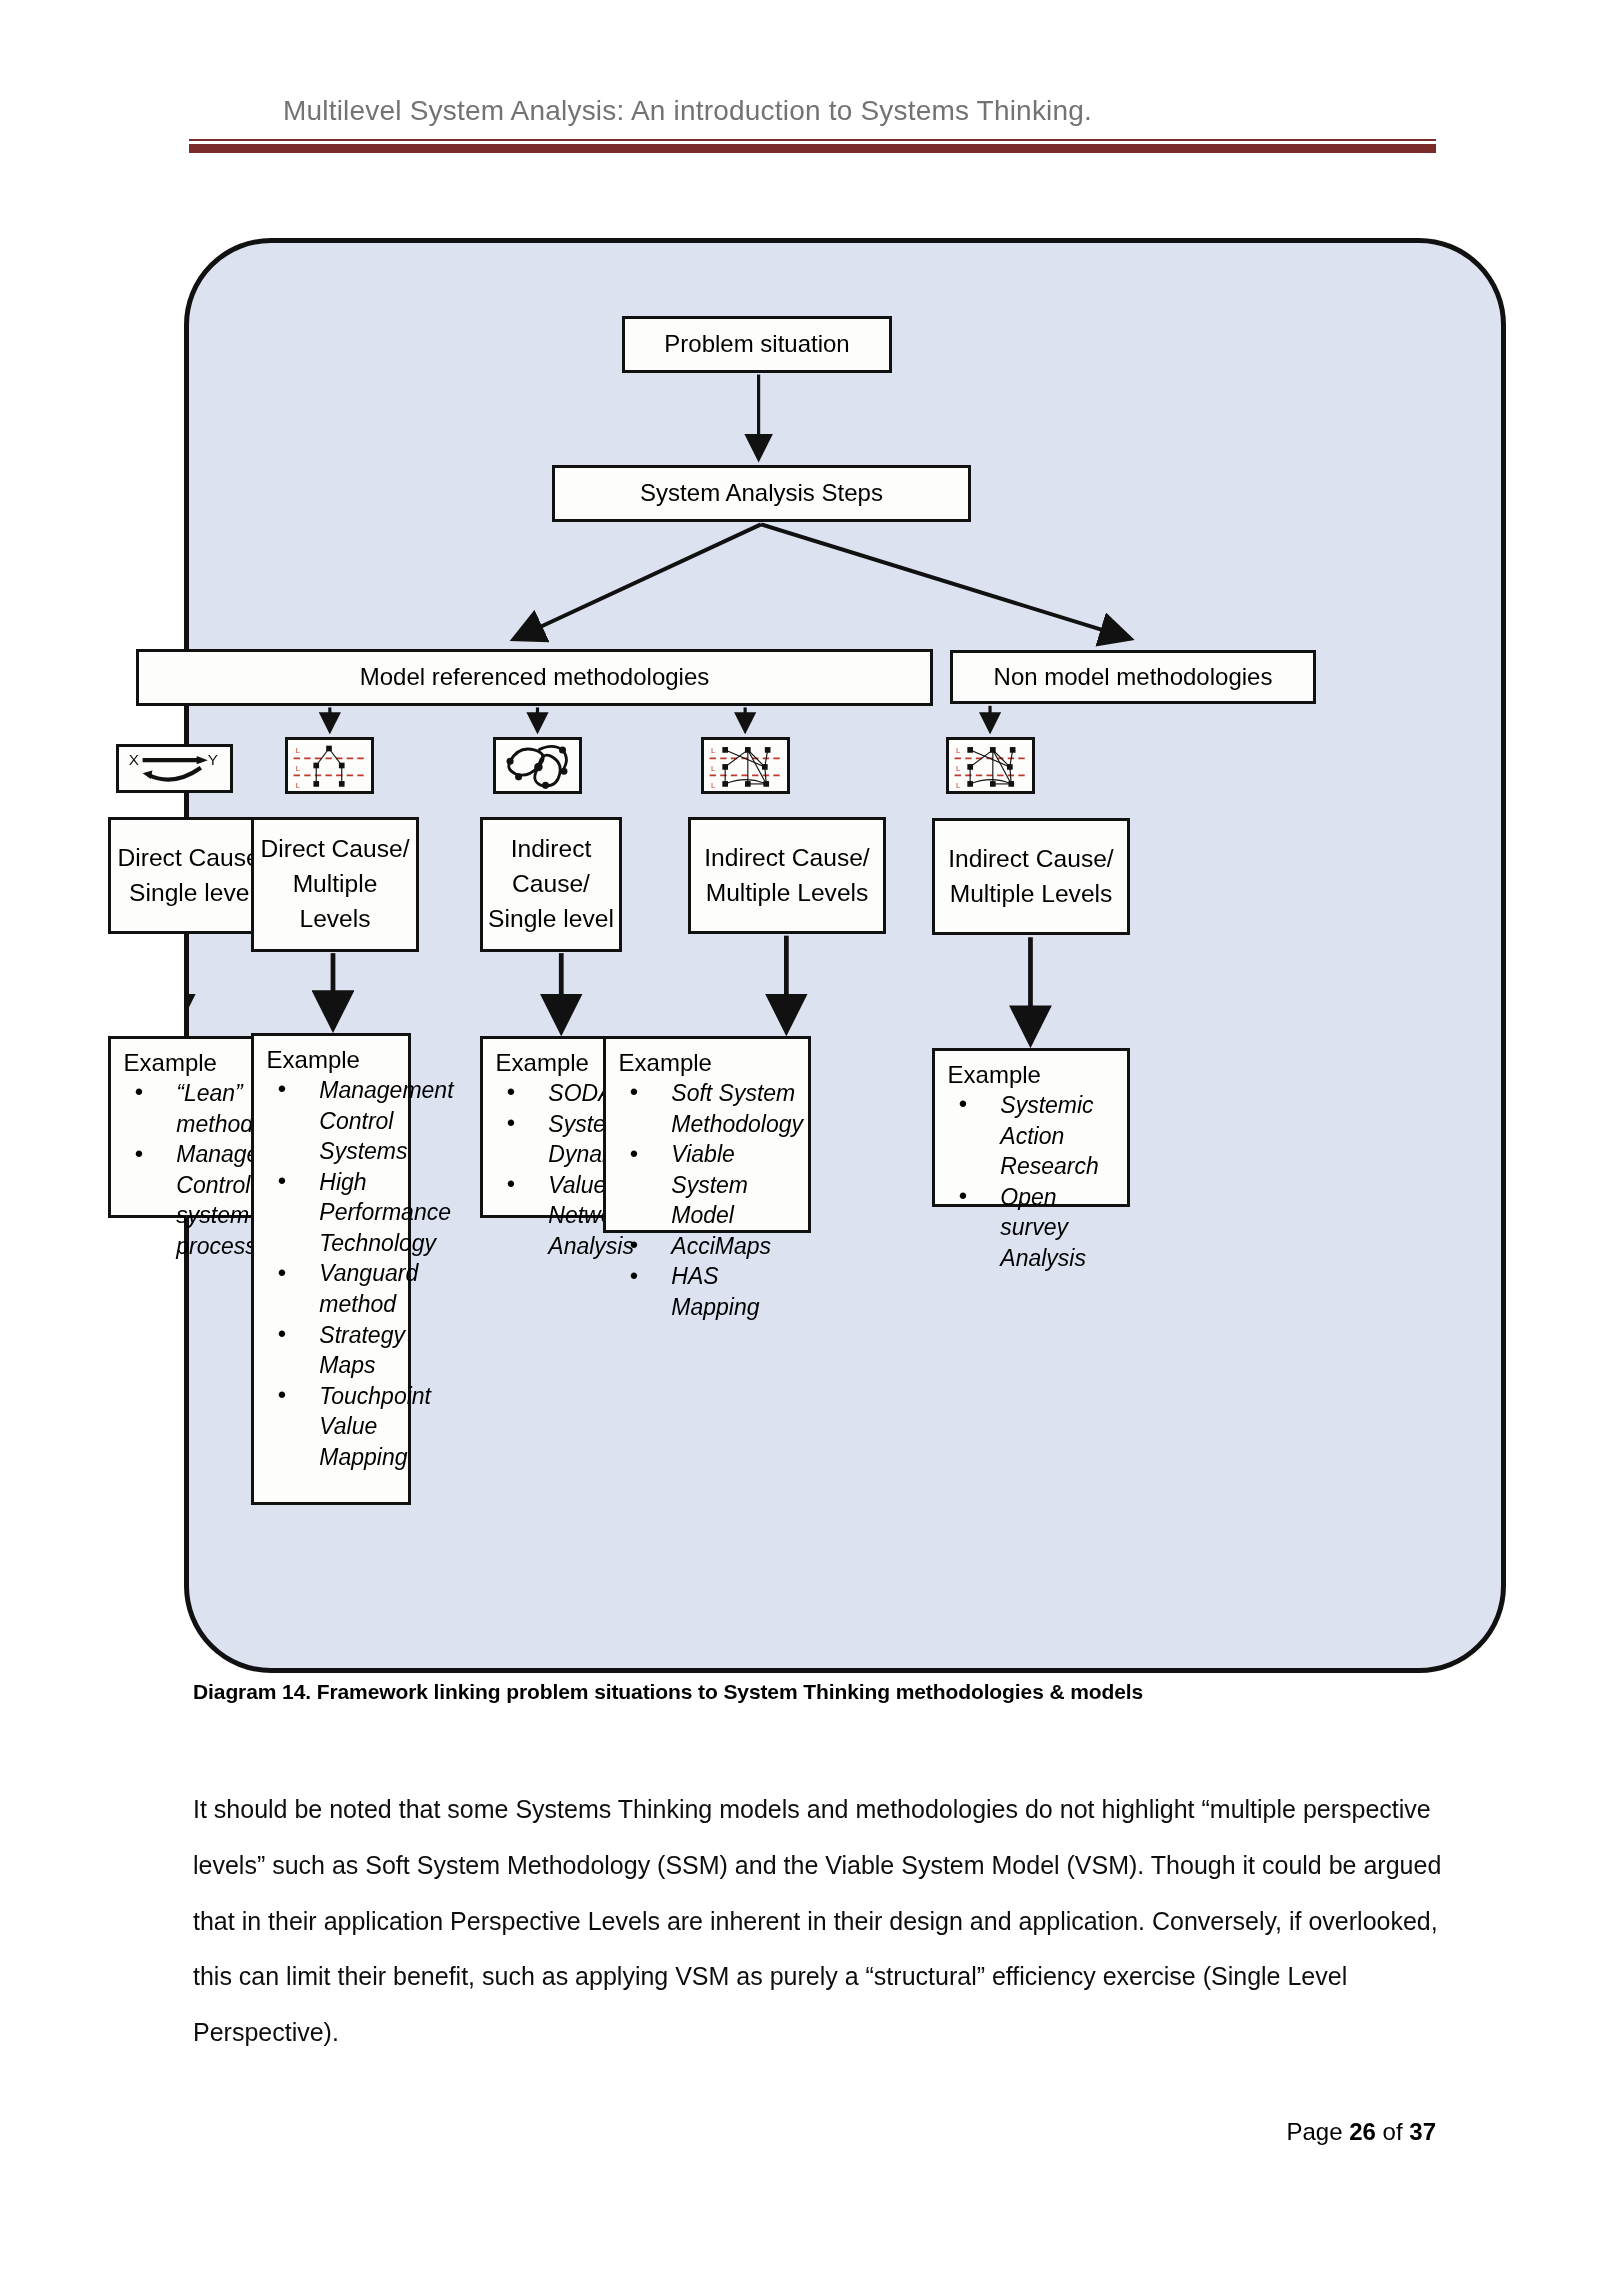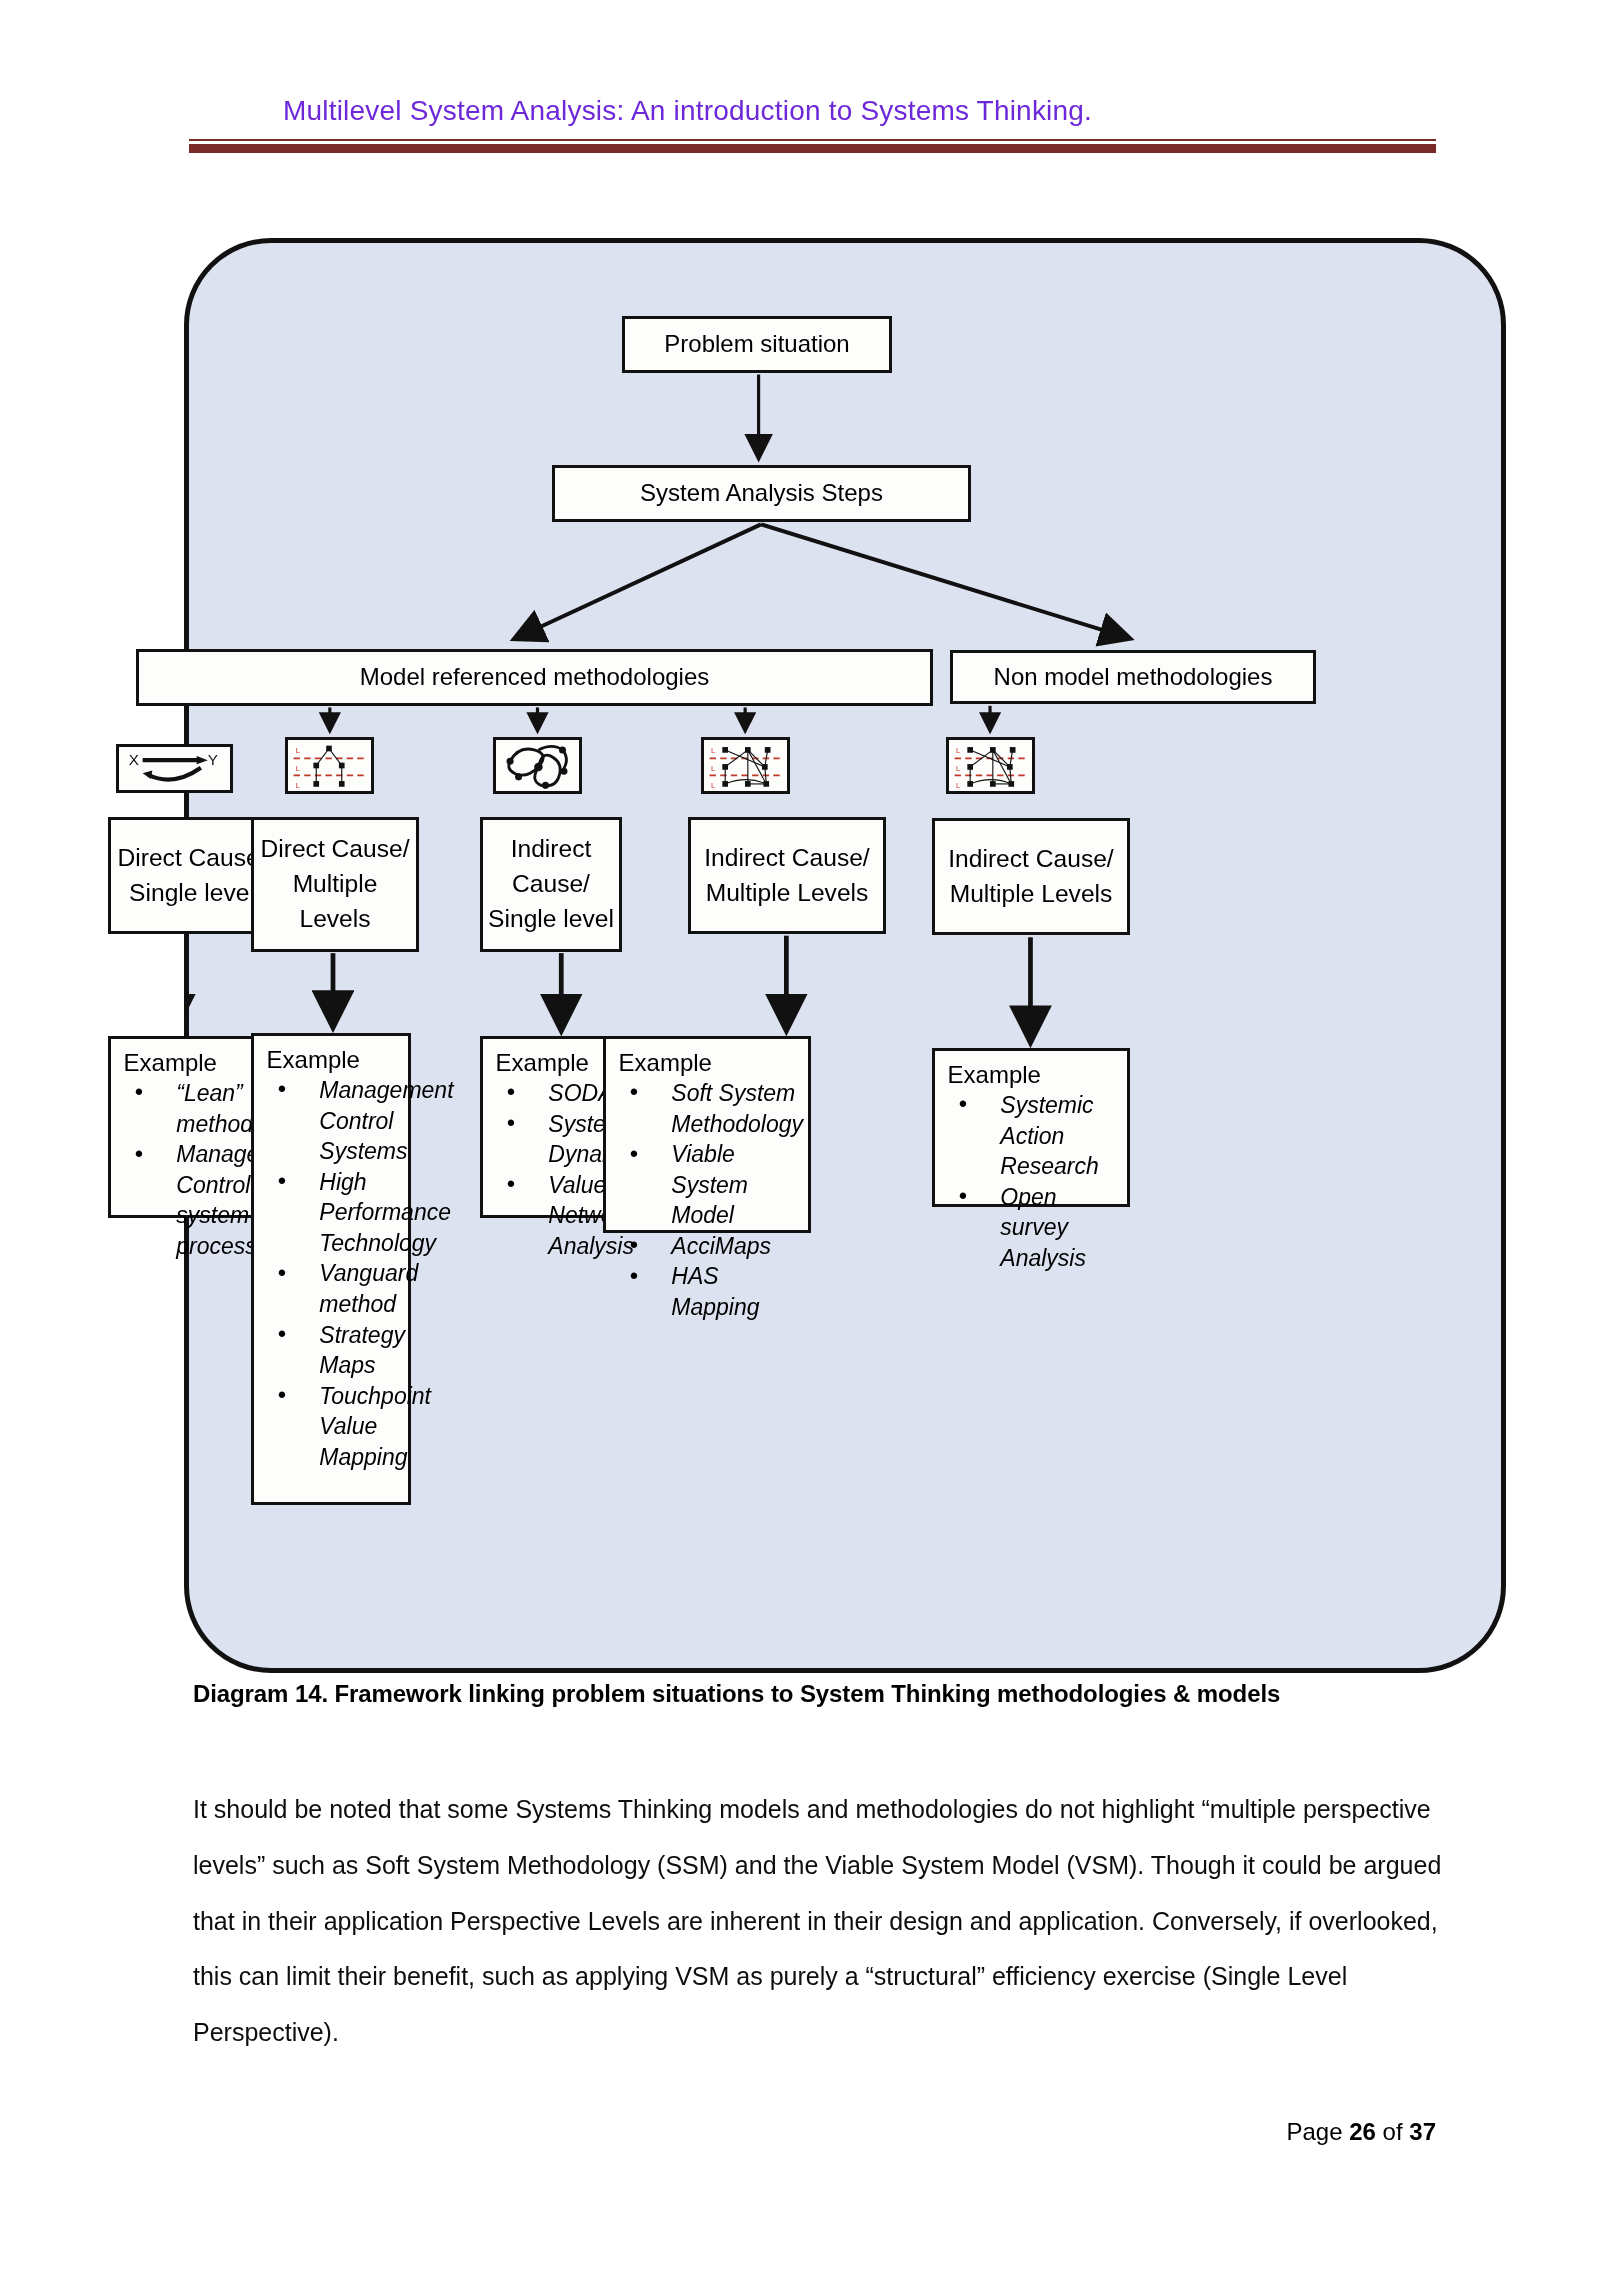--- a/index.html
+++ b/index.html
@@ -22,21 +22,21 @@
     left: 0; top: 0;
     width: 1623px;
     height: 159px;
   }
   #header-title {
     position: absolute;
     left: 0; top: 95px;
     width: 1375px;
     text-align: center;
     font-size: 28px;
-    color: #6d28d9;
+    color: #737373;
     letter-spacing: 0.2px;
   }
   #header-rule-thin {
     position: absolute;
     left: 189px; top: 139px;
     width: 1247px;
     height: 2.4px;
     background: #7b2a2a;
   }
   #header-rule-thick {
@@ -162,21 +162,21 @@
   #example-box-1 { left: 67px; top: 795px; width: 160px; height: 472px; }
   #example-box-2 { left: 296px; top: 798px; width: 162px; height: 182px; }
   #example-box-3 { left: 419px; top: 798px; width: 208px; height: 197px; }
   #example-box-4 { left: 748px; top: 810px; width: 198px; height: 159px; }
 
   
   #diagram-caption {
     position: absolute;
     left: 193px; top: 1680px;
     width: 1308px;
-    font-size: 24px;
+    font-size: 21px;
     font-weight: bold;
     letter-spacing: -0.1px;
   }
 
   
   #body-text {
     position: absolute;
     left: 193px; top: 1782px;
     width: 1252px;
     font-size: 25px;

